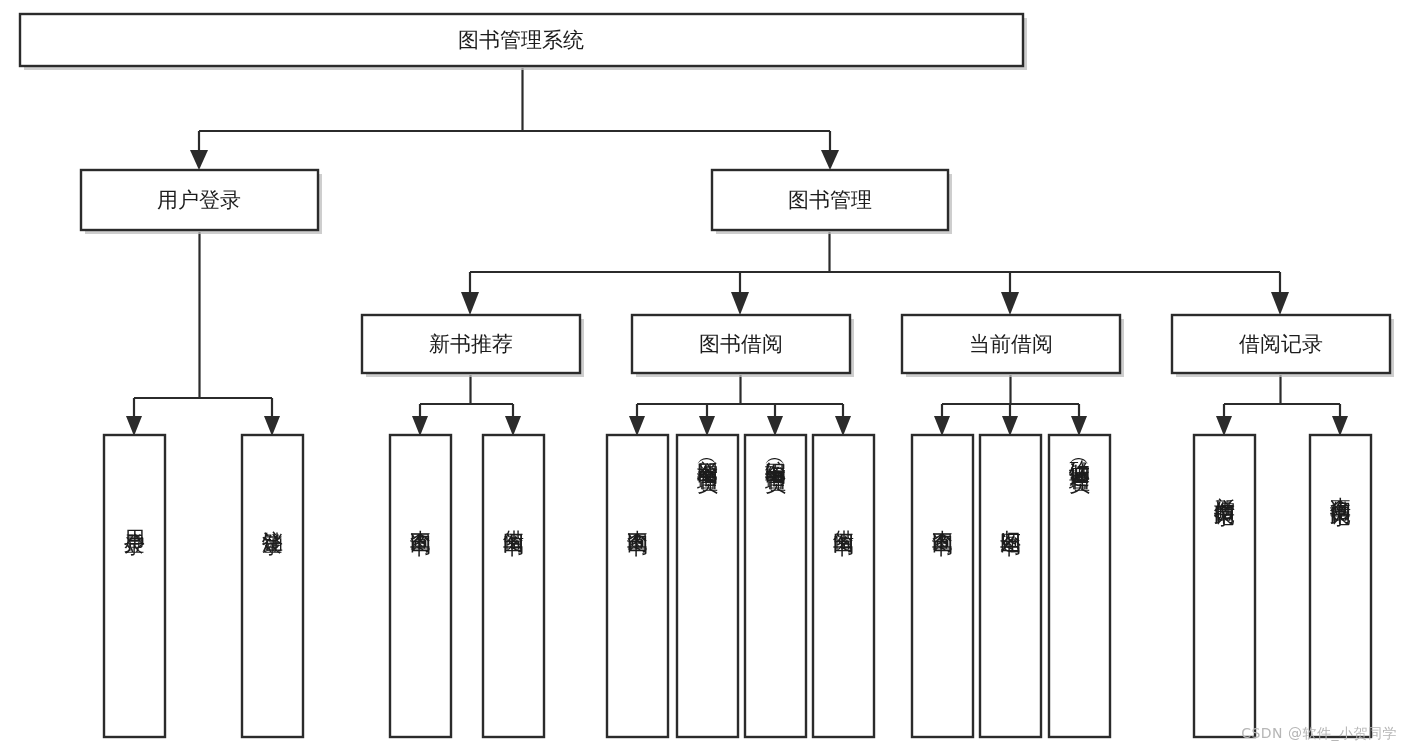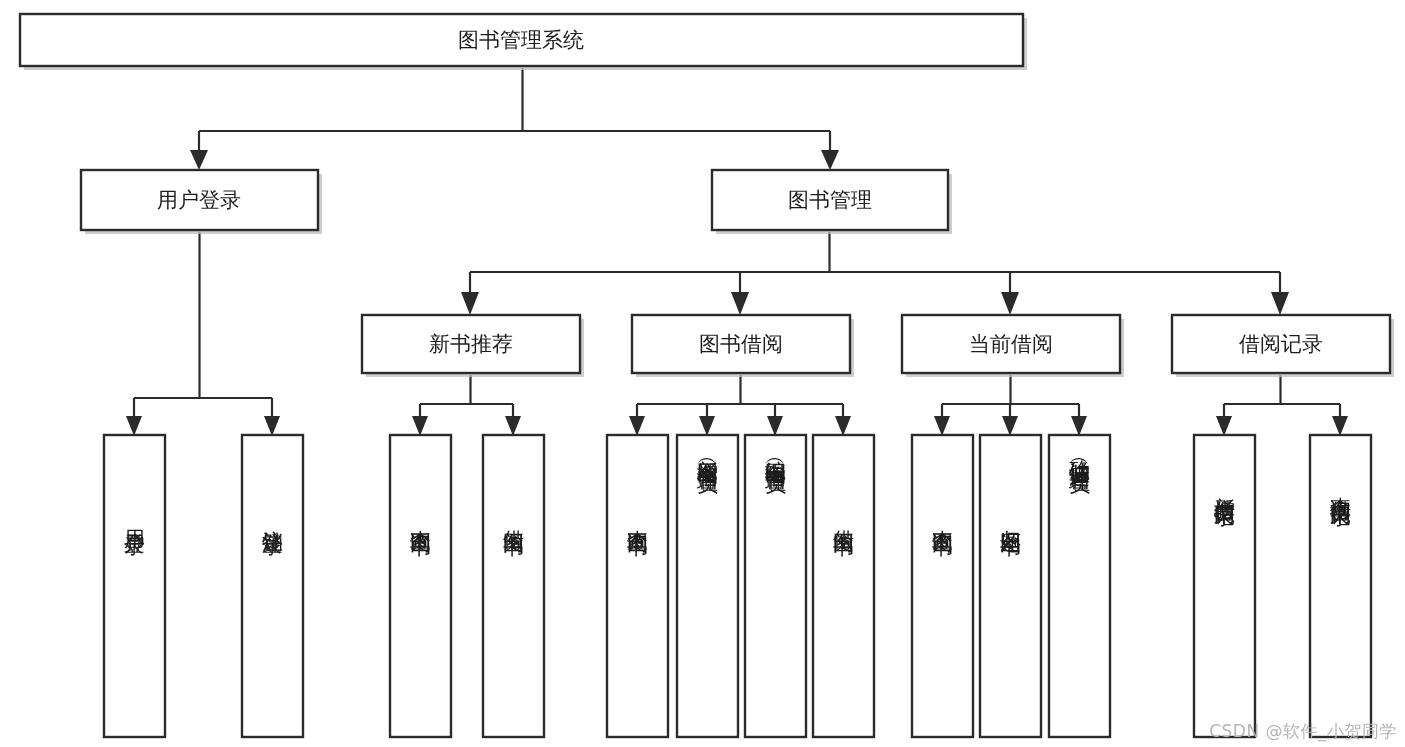--- a/index.html
+++ b/index.html
@@ -69,21 +69,21 @@
     line-height: 1.05;
     letter-spacing: 2px;
     color: #1c1c1c;
     white-space: nowrap;
   }
   .watermark {
     position: absolute;
     right: 8px;
     bottom: 4px;
     font-family: "DejaVu Sans", "Liberation Sans", sans-serif;
-    font-size: 17px;
+    font-size: 14px;
     color: #b6b6b6;
     white-space: nowrap;
     letter-spacing: 0.5px;
   }
 </style>
 </head>
 <body>
 
 <div id="diagram-root">
 

